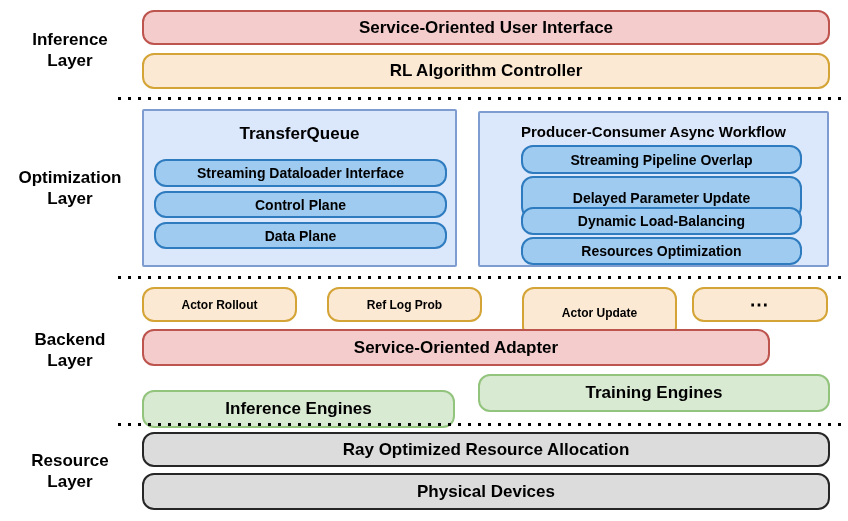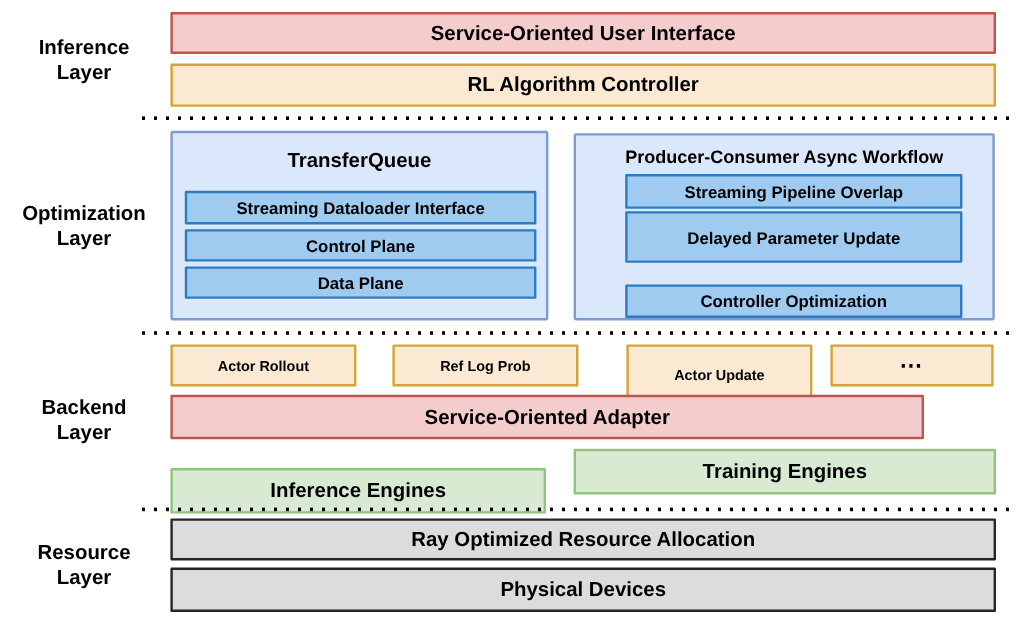--- a/index.html
+++ b/index.html
@@ -27,21 +27,21 @@
     position:absolute;left:0;width:140px;
     display:flex;flex-direction:column;align-items:center;justify-content:center;
     font-weight:bold;font-size:17px;line-height:21px;
     text-align:center;color:var(--text-color);
   }
   .box{
     position:absolute;
     box-sizing:border-box;
     display:flex;align-items:center;justify-content:center;
     font-weight:bold;
-    border-radius:1px;
+    border-radius:12px;
     text-align:center;
   }
   .pink{background:var(--pink-fill);border:2px solid var(--pink-border);}
   .orange{background:var(--orange-fill);border:2px solid var(--orange-border);}
   .blue-outer{
     background:var(--blue-outer-fill);border:2px solid var(--blue-outer-border);
     display:block;border-radius:2px;
   }
   .blue-inner{background:var(--blue-inner-fill);border:2px solid var(--blue-inner-border);}
   .green{background:var(--green-fill);border:2px solid var(--green-border);}
@@ -106,22 +106,25 @@
   </div>
 
   <div class="box blue-outer" style="left:478px;top:111px;width:351px;height:156px;">
     <div class="blue-title pc-title">Producer-Consumer Async Workflow</div>
     <div class="box blue-inner inner-label" style="left:41px;top:32px;width:281px;height:29px;">
       <span>Streaming Pipeline Overlap</span>
     </div>
     <div class="box blue-inner inner-label" style="left:41px;top:63px;width:281px;height:43px;">
       <span>Delayed Parameter Update</span>
     </div>
+    <div class="box blue-inner inner-label" style="left:41px;top:94px;width:281px;height:28px;">
+      <span>Dynamic Load-Balancing</span>
+    </div>
     <div class="box blue-inner inner-label" style="left:41px;top:124px;width:281px;height:28px;">
-      <span>Controller Optimization</span>
+      <span>Resources Optimization</span>
     </div>
   </div>
 
   <div class="dotted" style="top:276px;"></div>
 
   <div class="box orange worker-label" style="left:142px;top:287px;width:155px;height:35px;">
     <span>Actor Rollout</span>
   </div>
   <div class="box orange worker-label" style="left:327px;top:287px;width:155px;height:35px;">
     <span>Ref Log Prob</span>

